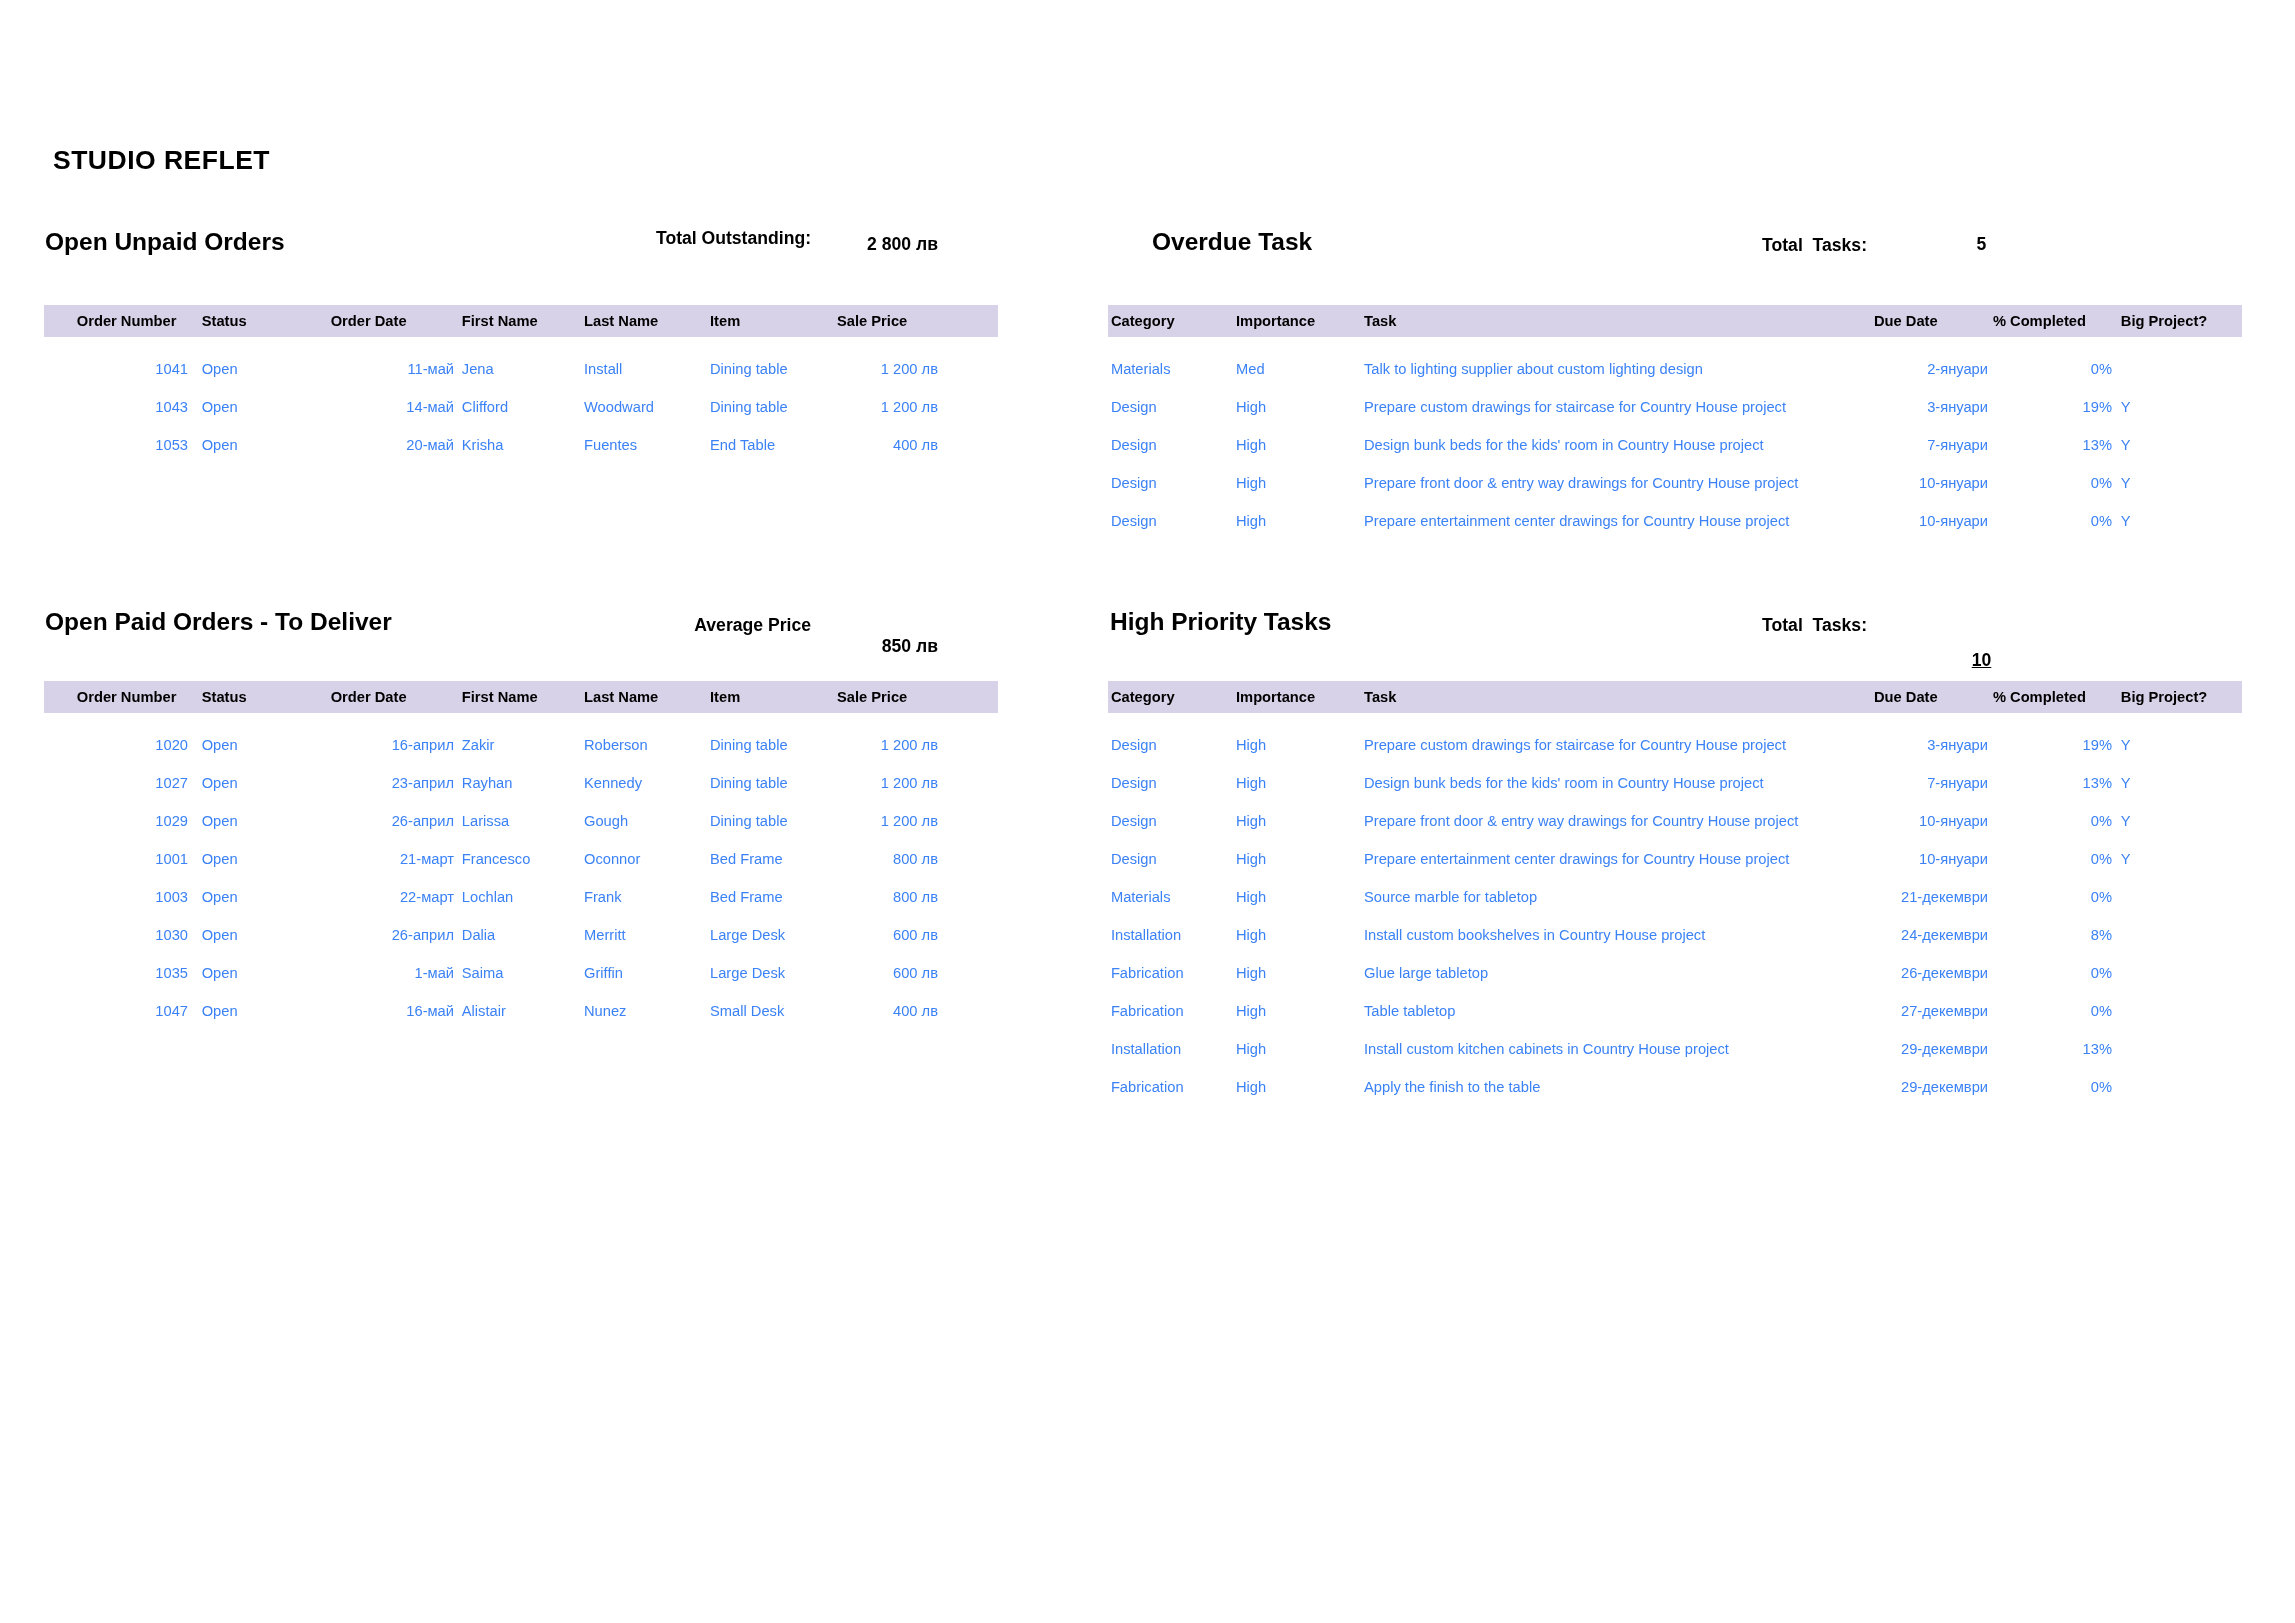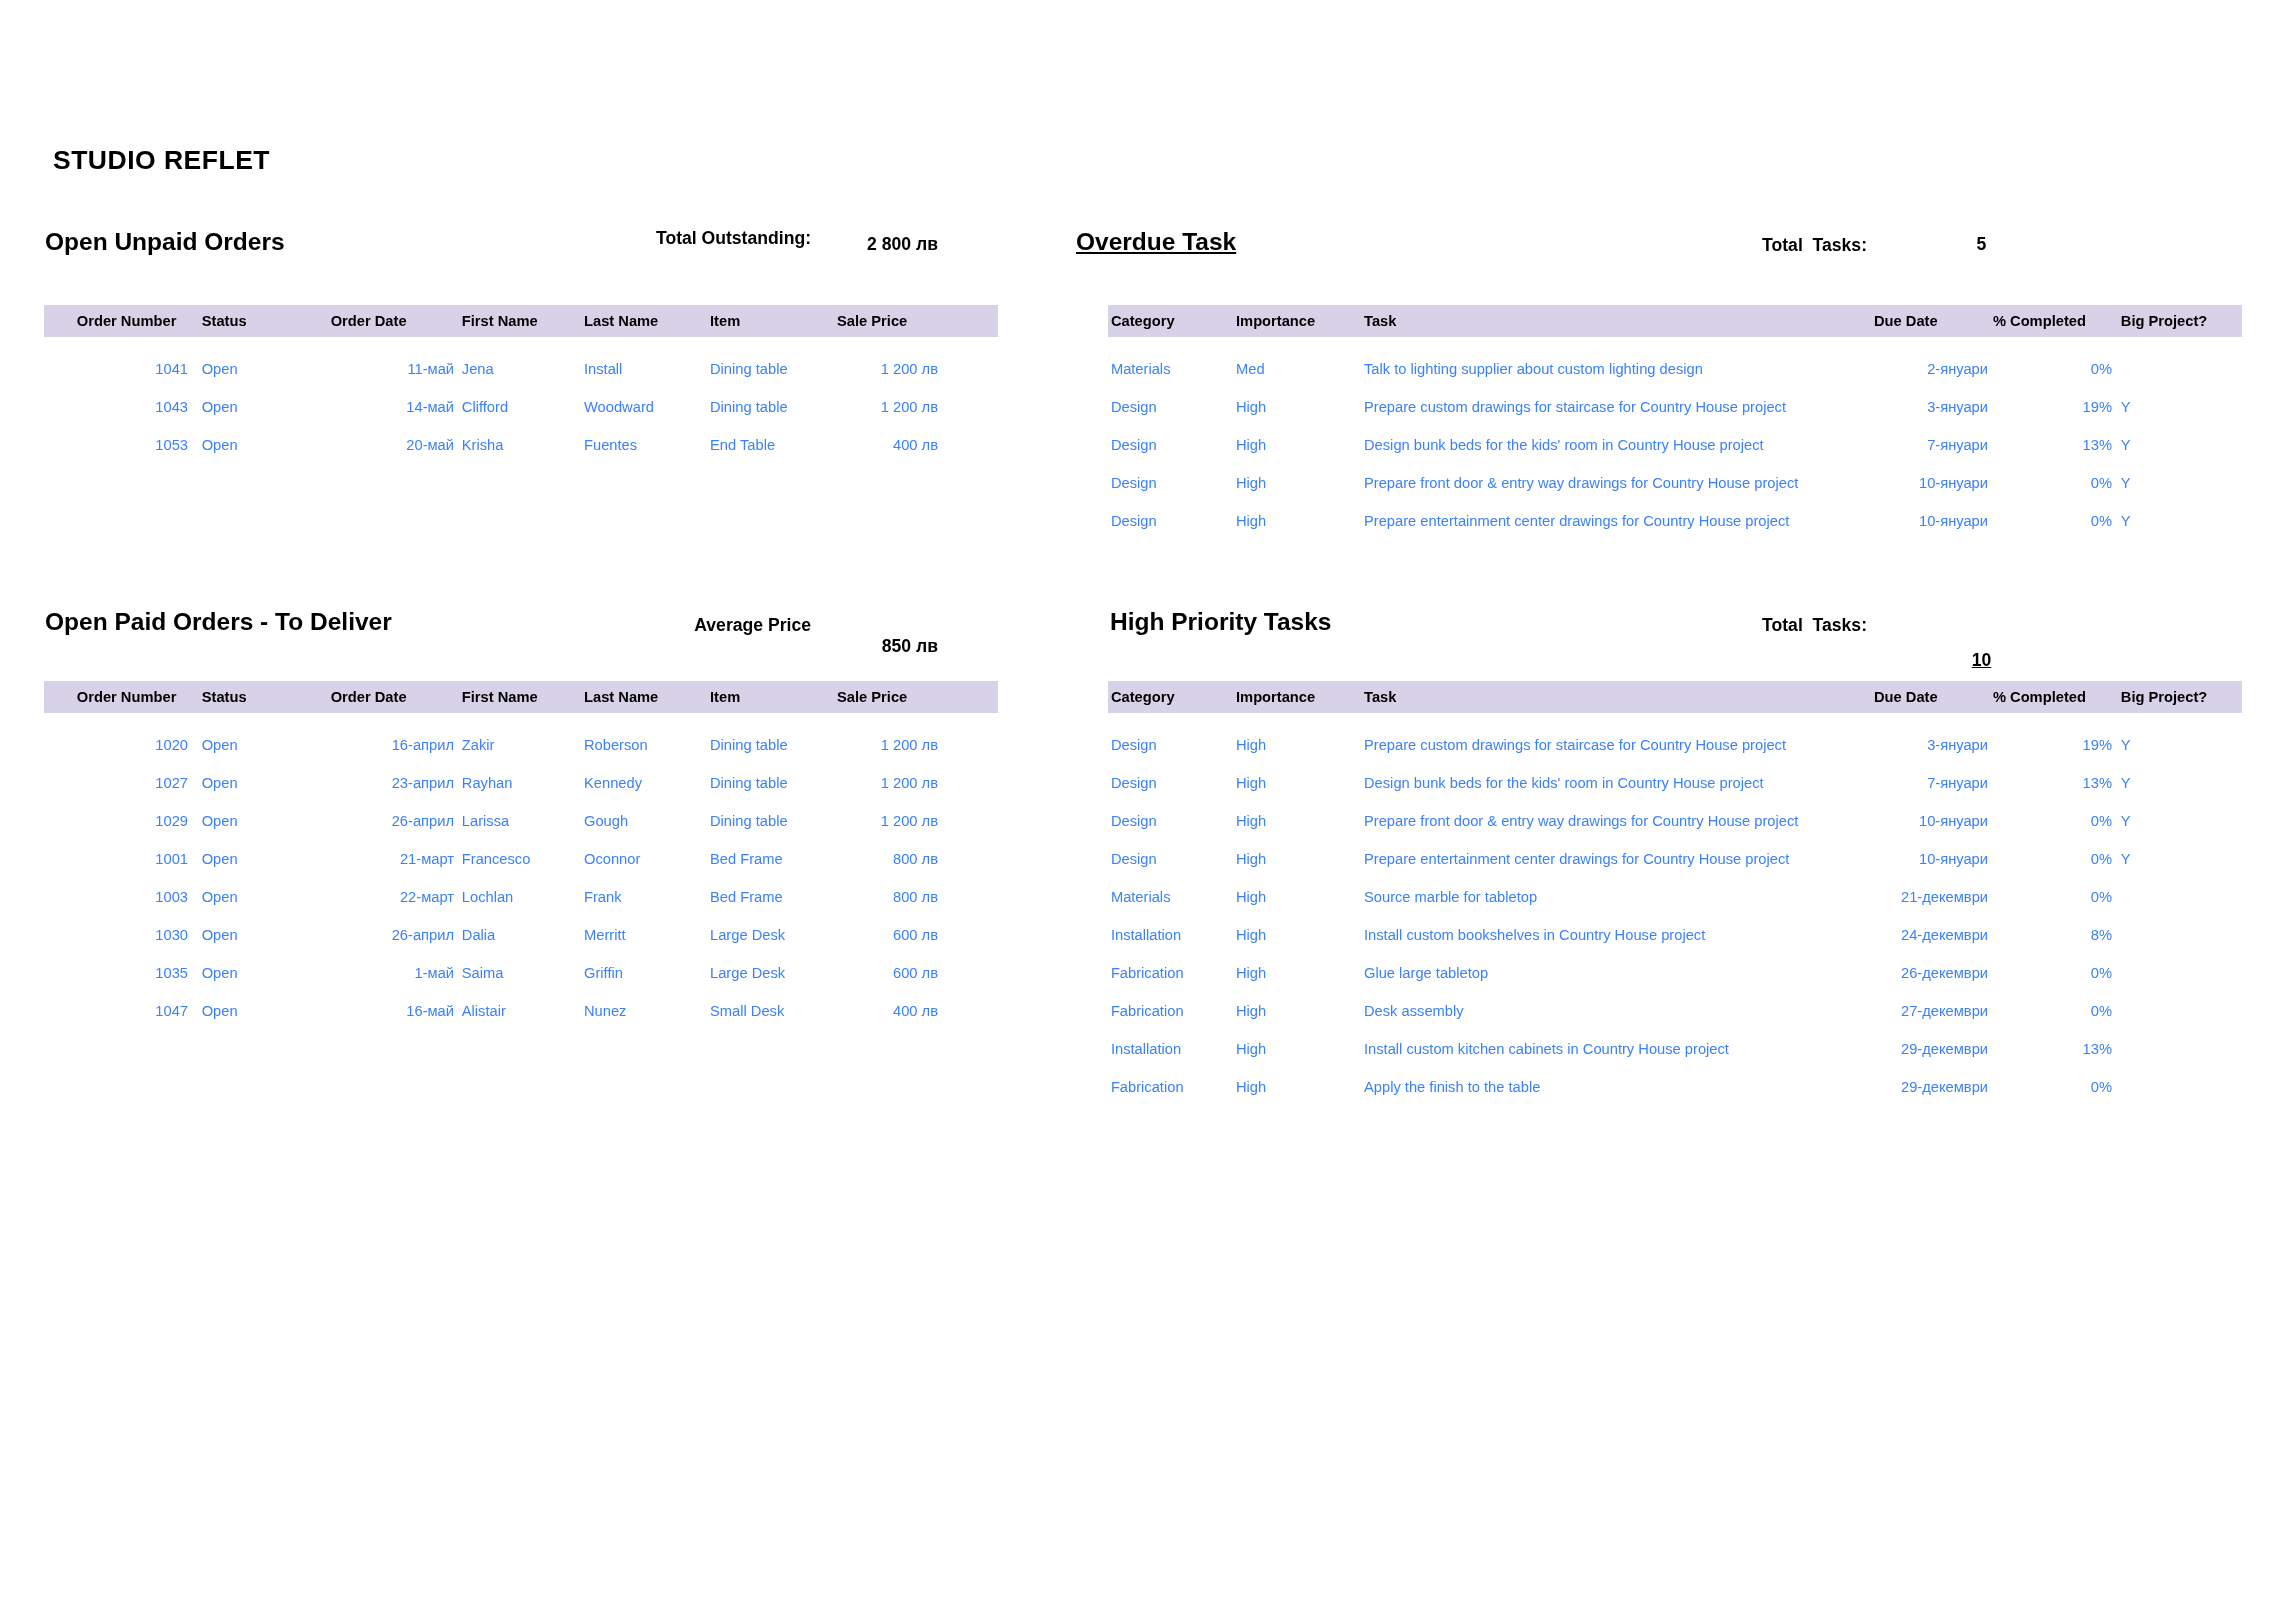--- a/index.html
+++ b/index.html
@@ -164,21 +164,21 @@
         <span class="c ra">16-май</span>
         <span class="c v-o4">Alistair</span>
         <span class="c">Nunez</span>
         <span class="c">Small Desk</span>
         <span class="c ra v-o7">400 лв</span>
       </div>
     </div>
 </div>
 
 <div>
-  <div class="abs sec-title" style="left:1076px;top:228px;text-decoration:underline;">Overdue Task</div>
+  <div class="abs sec-title" style="left:1152px;top:228px;">Overdue Task</div>
   <div class="abs sum-label" style="left:1573px;top:235px;width:294px;">Total  Tasks:</div>
   <div class="abs sum-value ca" style="left:1918px;top:234px;width:127px;">5</div>
   <div class="abs band tasks-grid" style="left:1108px;top:305px;width:1134px;">
     <span class="c h-t1">Category</span>
     <span class="c h-t2">Importance</span>
     <span class="c h-t3">Task</span>
     <span class="c h-t4">Due Date</span>
     <span class="c h-t5">% Completed</span>
     <span class="c h-t6">Big Project?</span>
   </div>
@@ -293,21 +293,21 @@
         <span class="c v-t1">Fabrication</span>
         <span class="c">High</span>
         <span class="c">Glue large tabletop</span>
         <span class="c ra v-t4">26-декември</span>
         <span class="c ra v-t5">0%</span>
         <span class="c v-t6"></span>
       </div>
       <div class="row tasks-grid">
         <span class="c v-t1">Fabrication</span>
         <span class="c">High</span>
-        <span class="c">Desk assembly</span>
+        <span class="c">Table tabletop</span>
         <span class="c ra v-t4">27-декември</span>
         <span class="c ra v-t5">0%</span>
         <span class="c v-t6"></span>
       </div>
       <div class="row tasks-grid">
         <span class="c v-t1">Installation</span>
         <span class="c">High</span>
         <span class="c">Install custom kitchen cabinets in Country House project</span>
         <span class="c ra v-t4">29-декември</span>
         <span class="c ra v-t5">13%</span>

